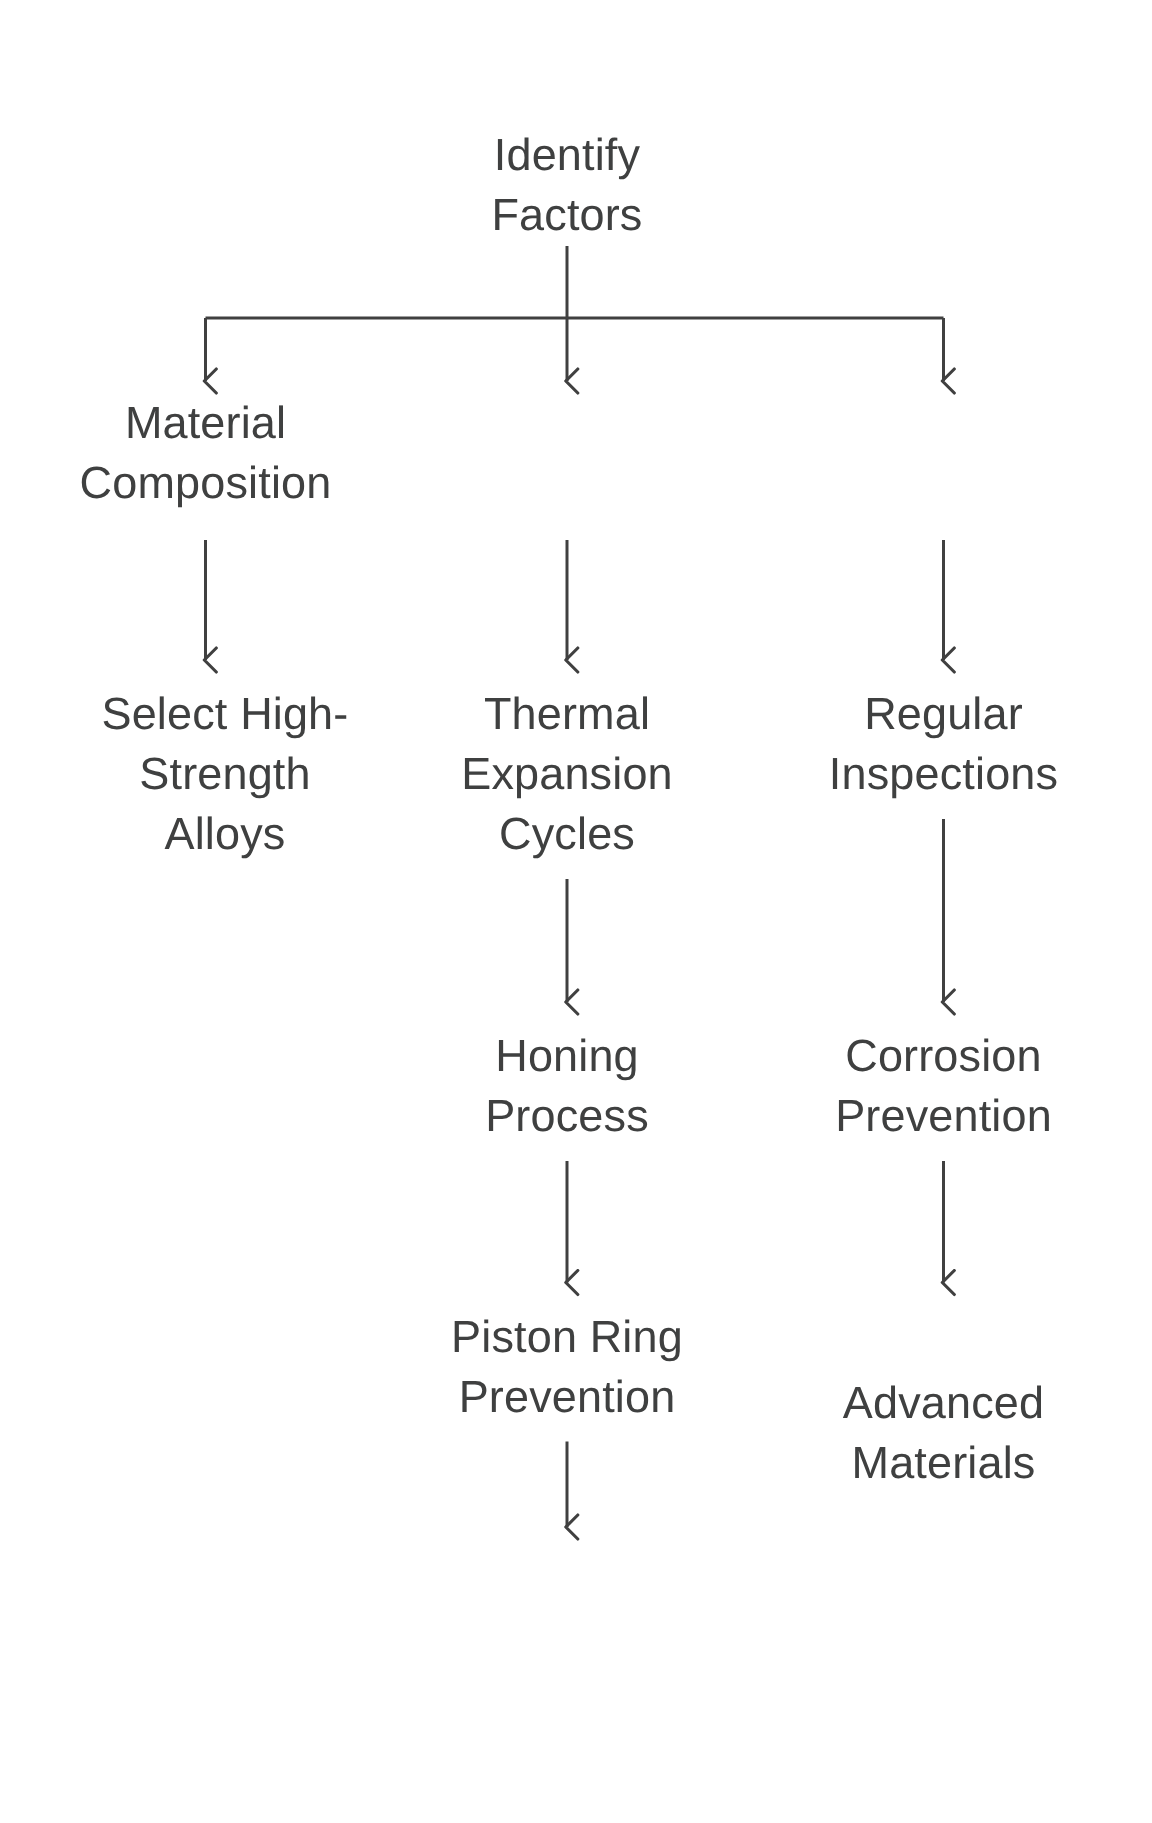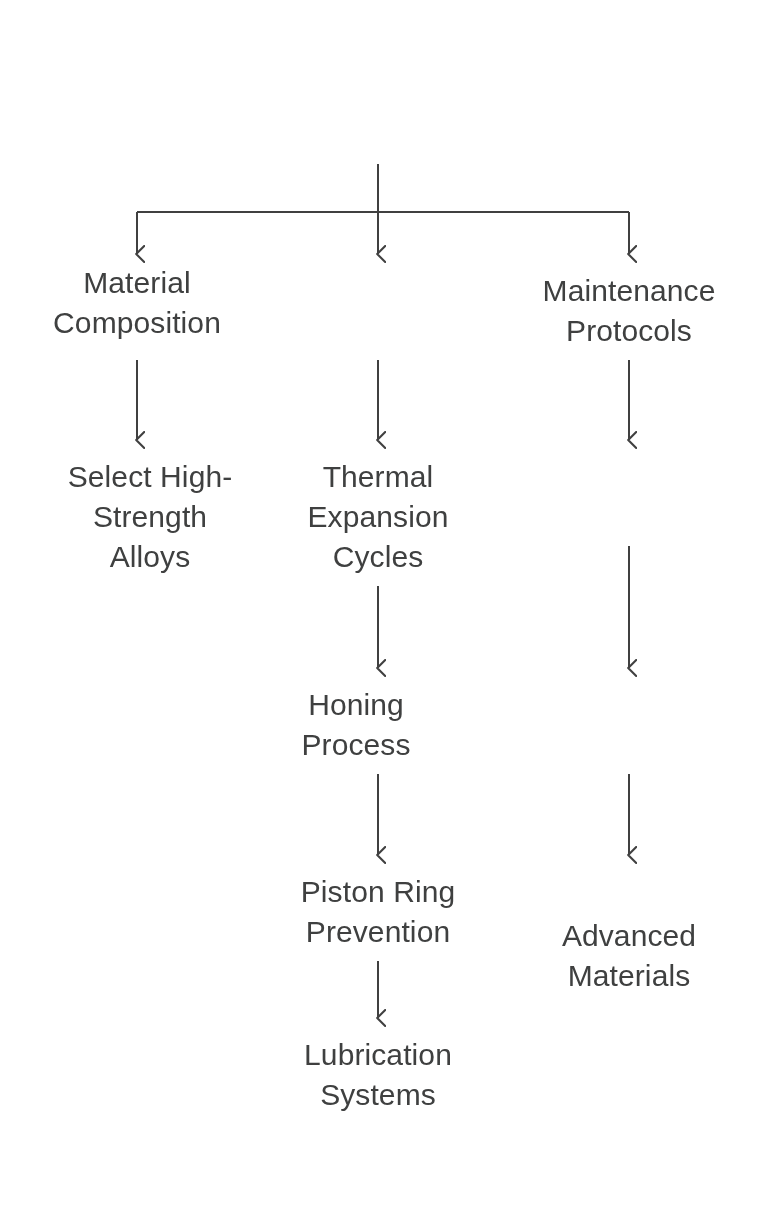--- a/index.html
+++ b/index.html
@@ -65,43 +65,45 @@
       <path d="M 378 586 L 378 668" marker-end="url(#arrowhead)"></path>
       <path d="M 629 546 L 629 668" marker-end="url(#arrowhead)"></path>
 
       <path d="M 378 774 L 378 855" marker-end="url(#arrowhead)"></path>
       <path d="M 629 774 L 629 855" marker-end="url(#arrowhead)"></path>
 
       <path d="M 378 961 L 378 1018" marker-end="url(#arrowhead)"></path>
     </g>
   </svg>
 
+  <div class="node" style="left:378px; top:84px; width:300px;">Identify
+Factors</div>
 
   <div class="node" style="left:137px; top:263px; width:240px;">Material
 Composition</div>
 
 
-  <div class="node" style="left:629px; top:271px; width:250px;">Maintenance
-Protocols</div>
 
   <div class="node" style="left:150px; top:457px; width:230px;">Select High-
 Strength
 Alloys</div>
 
   <div class="node" style="left:378px; top:457px; width:230px;">Thermal
 Expansion
 Cycles</div>
 
+  <div class="node" style="left:629px; top:457px; width:250px;">Regular
+Inspections</div>
 
-  <div class="node" style="left:356px; top:685px; width:230px;text-align:center;">Honing
+  <div class="node" style="left:378px; top:685px; width:230px;text-align:center;">Honing
 Process</div>
 
+  <div class="node" style="left:629px; top:685px; width:250px;">Corrosion
+Prevention</div>
 
   <div class="node" style="left:378px; top:872px; width:250px;">Piston Ring
 Prevention</div>
 
   <div class="node" style="left:629px; top:916px; width:240px;">Advanced
 Materials</div>
 
-  <div class="node" style="left:378px; top:1035px; width:240px;">Lubrication
-Systems</div>
 
 </div>
 
 </body></html>

